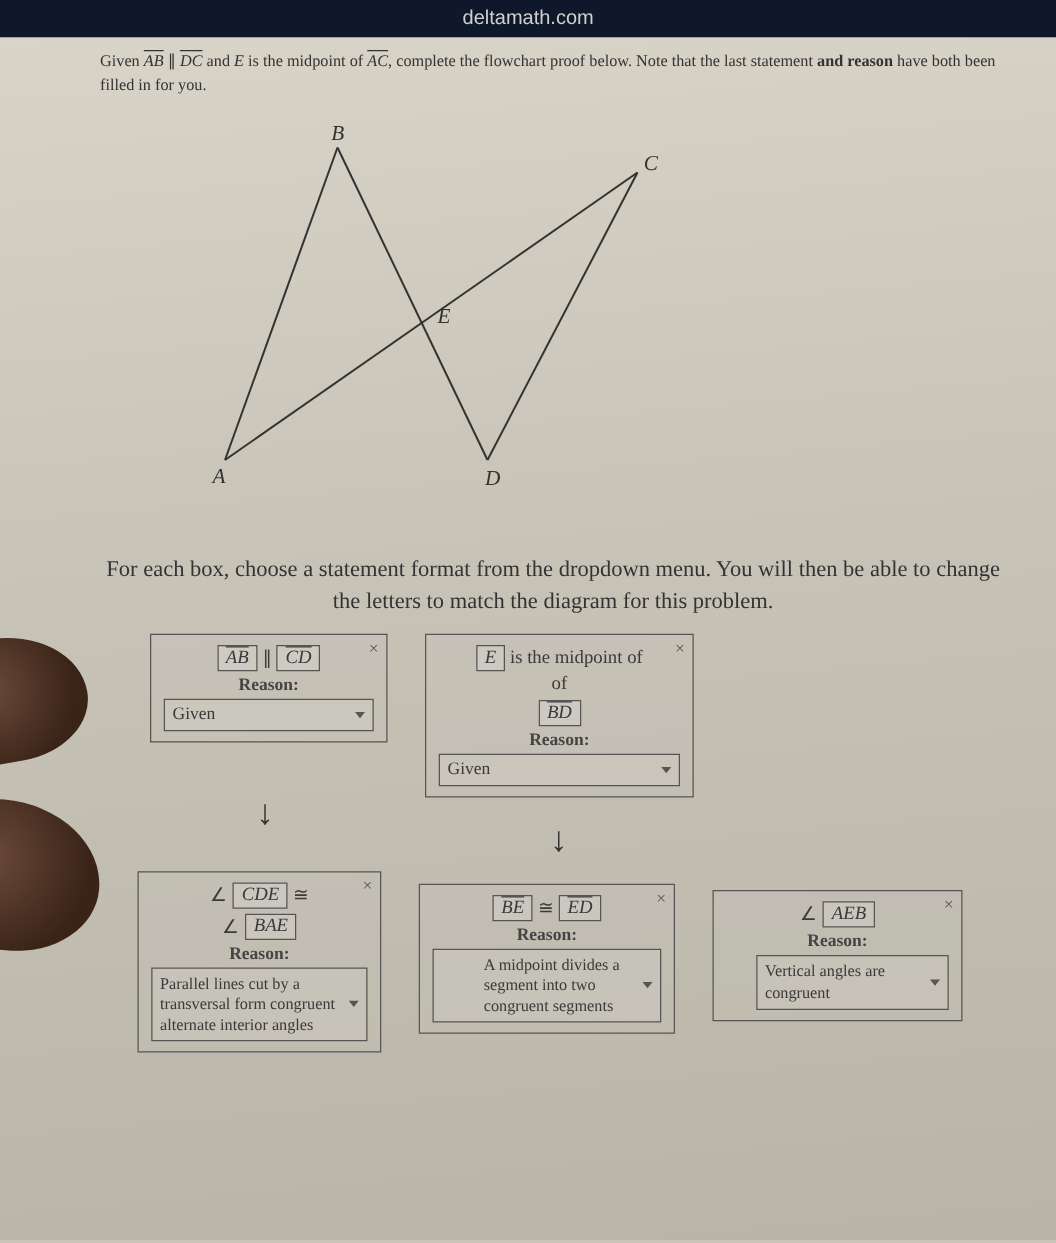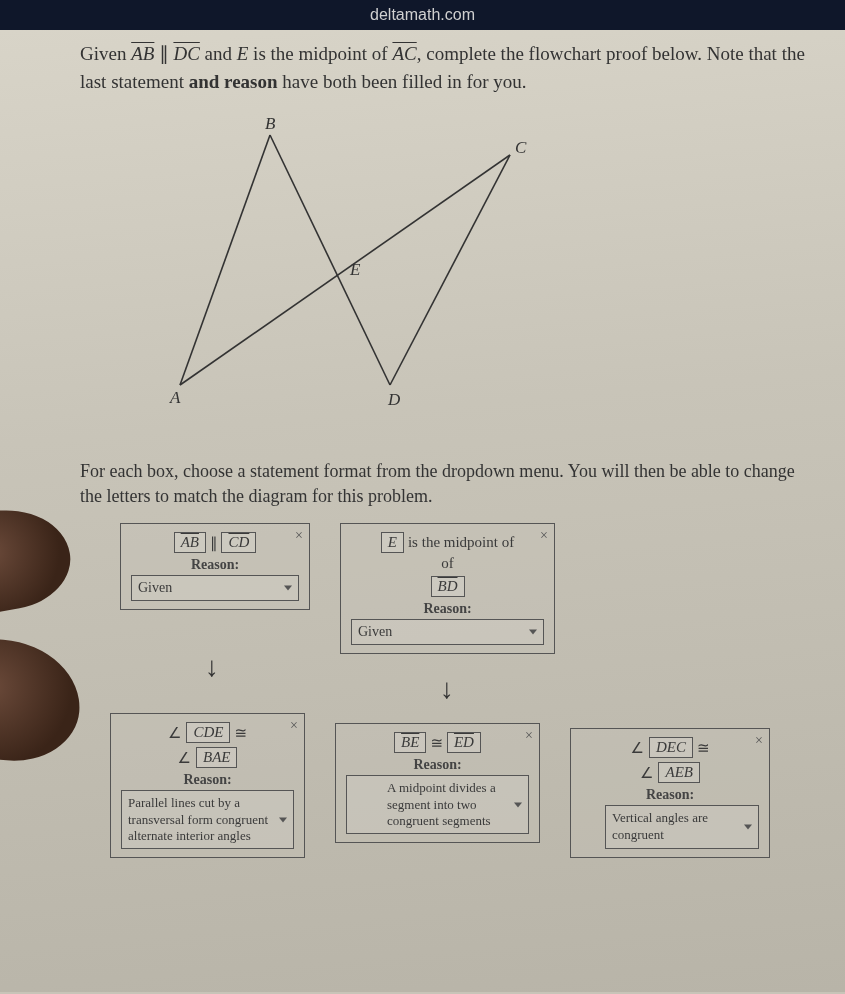--- a/index.html
+++ b/index.html
@@ -20,37 +20,38 @@
     padding: 6px 0;
     background: #0f172a;
   }
   .page {
     padding: 10px 40px 20px 80px;
     background: linear-gradient(175deg, #d8d4c8 0%, #c8c4b8 40%, #b8b4a8 100%);
     height: calc(100% - 32px);
     position: relative;
   }
   .problem-text {
-    font-size: 19px;
+    font-size: 13px;
     line-height: 1.45;
     color: #333;
   }
   .overline { text-decoration: overline; font-style: italic; }
   .ital { font-style: italic; }
   .bold { font-weight: bold; }
   .figure {
     margin: 20px 0 10px 60px;
     width: 420px;
     height: 300px;
   }
   .instructions {
     font-size: 18px;
     line-height: 1.4;
     margin: 30px 0 14px 0;
     color: #333;
+    text-align: center;
   }
   .flow {
     position: relative;
     height: 400px;
   }
   .card {
     position: absolute;
     border: 1.5px solid #555;
     background: rgba(200,196,184,0.3);
     padding: 8px 10px 8px 10px;
@@ -194,25 +195,20 @@
         <span class="pill pill-over">ED</span>
       </div>
       <div class="reason-label">Reason:</div>
       <div class="reason-box" style="font-size:13px; line-height:1.25;padding-left:40px;">A midpoint divides a segment into two congruent segments</div>
     </div>
 
     <div class="card" style="left:490px; top:205px; width:200px;">
       <span class="close-x">×</span>
       <div class="stmt-line">
         <span class="angle"></span>
-        <span class="pill">DEC</span>
-        <span class="cong"></span>
-      </div>
-      <div class="stmt-line">
-        <span class="angle"></span>
         <span class="pill">AEB</span>
       </div>
       <div class="reason-label">Reason:</div>
       <div class="reason-box" style="font-size:13px; line-height:1.3;margin-left:24px;">Vertical angles are congruent</div>
     </div>
 
   </div>
 
   <div class="finger1"></div>
   <div class="finger2"></div>

